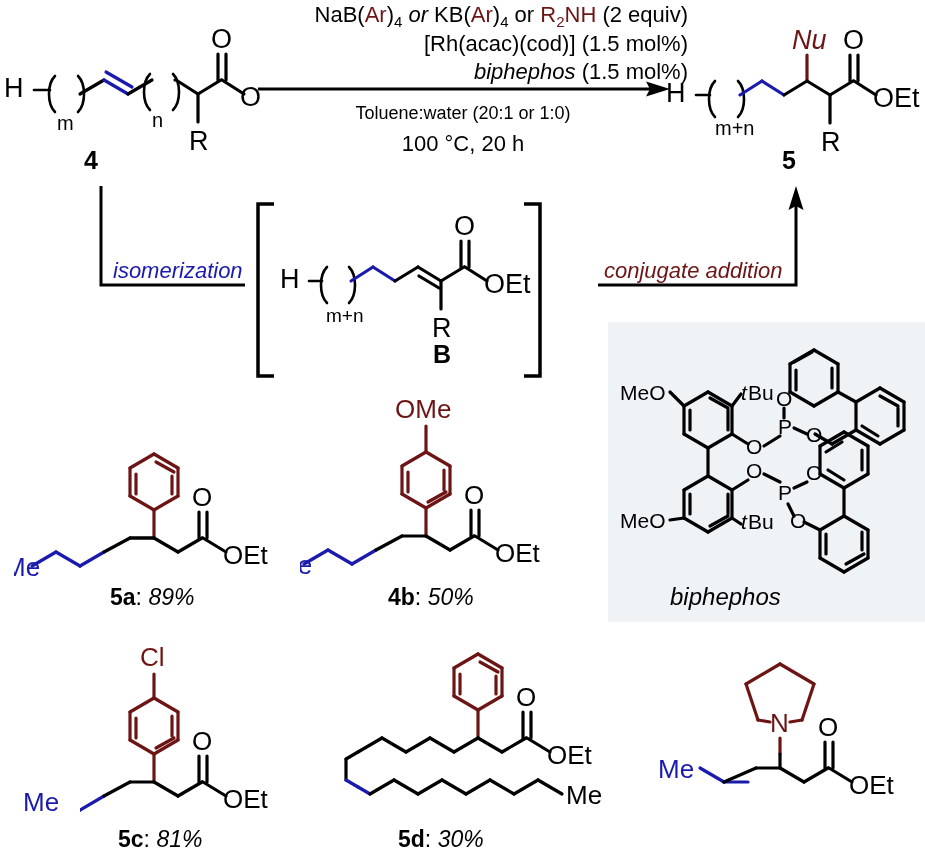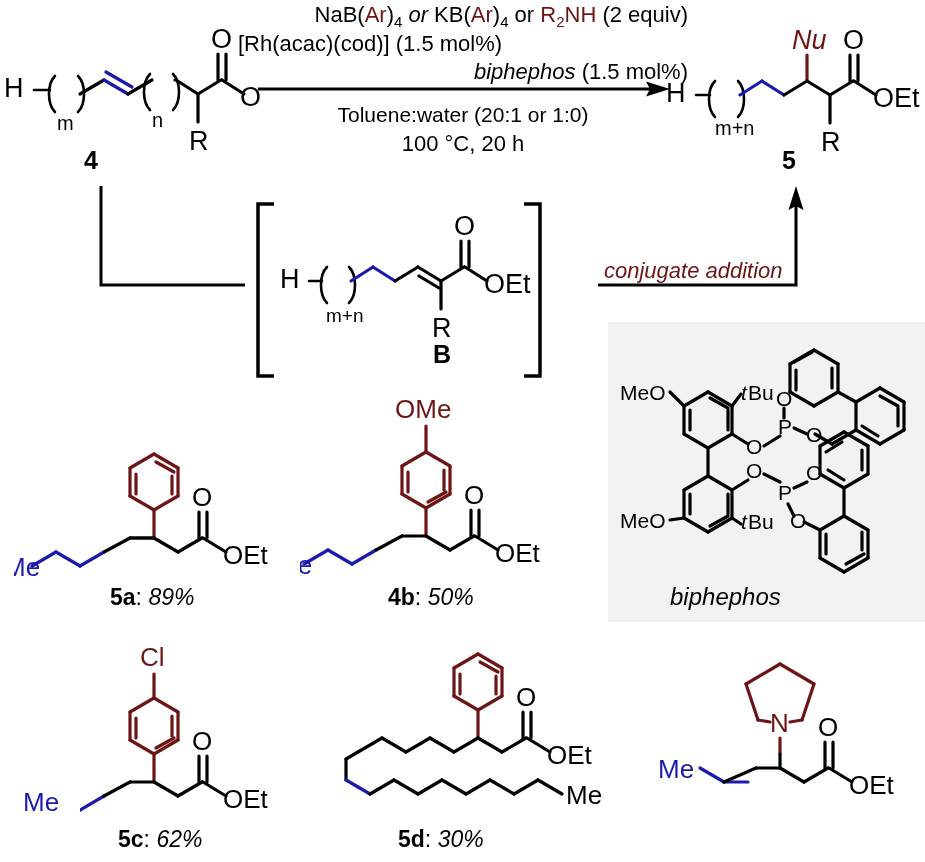--- a/index.html
+++ b/index.html
@@ -57,31 +57,31 @@
     <text class="blk" x="211" y="26" font-size="27">O</text>
 
     <path class="lnk" d="M222 58 L244 72"></path>
     <text class="blk" x="240" y="84" font-size="27">OEt</text>
   </svg>
   <div class="abs bold" style="left:84px;top:146px;font-size:25px;">4</div>
 
   <div class="abs" style="left:238px;top:2px;width:450px;text-align:right;font-size:22px;white-space:nowrap;">
     <span>NaB(</span><span class="red" style="color:#6d1414">Ar</span><span>)</span><sub style="font-size:15px">4</sub><span> </span><i>or</i><span> KB(</span><span style="color:#6d1414">Ar</span><span>)</span><sub style="font-size:15px">4</sub><span> or </span><span style="color:#6d1414">R</span><sub style="font-size:15px;color:#6d1414">2</sub><span style="color:#6d1414">NH</span><span> (2 equiv)</span>
   </div>
-  <div class="abs" style="left:238px;top:31px;width:450px;text-align:left;font-size:22px;white-space:nowrap;">[Rh(acac)(cod)] (1.5 mol%)</div>
+  <div class="abs" style="left:238px;top:31px;width:450px;text-align:right;font-size:22px;white-space:nowrap;">[Rh(acac)(cod)] (1.5 mol%)</div>
   <div class="abs" style="left:238px;top:59px;width:450px;text-align:right;font-size:22px;white-space:nowrap;">
     <i>biphephos</i><span> (1.5 mol%)</span>
   </div>
 
   <svg class="abs" style="left:258px;top:80px;" width="412" height="20" viewBox="0 0 412 20">
     <path d="M0 9 L396 9" stroke="#000" stroke-width="3"></path>
     <path d="M412 9 L388 1.5 L392 9 L388 16.5 Z" fill="#000"></path>
   </svg>
 
-  <div class="abs" style="left:238px;top:103px;width:450px;text-align:center;font-size:21px;white-space:nowrap;">Toluene:water (20:1 or 1:0)</div>
+  <div class="abs" style="left:238px;top:103px;width:450px;text-align:center;font-size:18px;white-space:nowrap;">Toluene:water (20:1 or 1:0)</div>
   <div class="abs" style="left:238px;top:131px;width:450px;text-align:center;font-size:22px;white-space:nowrap;">100 °C, 20 h</div>
 
   <svg class="abs" style="left:662px;top:22px;" width="263" height="160" viewBox="0 0 263 160">
     <text class="blk" x="4" y="80" font-size="27">H</text>
     <path class="thin" d="M34 73 L48 73"></path>
     <path class="thin" d="M53 59 C45 67 45 87 53 95"></path>
     <path class="thin" d="M76 59 C84 67 84 87 76 95"></path>
     <text class="blk" x="53" y="113" font-size="20">m+n</text>
 
     <path class="lnkb" d="M78 73 L100 59"></path>
@@ -103,20 +103,21 @@
   </svg>
   <div class="abs bold" style="left:782px;top:146px;font-size:25px;">5</div>
 
   <svg class="abs" style="left:90px;top:186px;" width="740" height="130" viewBox="0 0 740 130">
 
     <path d="M11 0 L11 99 L155 99" stroke="#000" stroke-width="3" fill="none"></path>
 
     <path d="M508 99 L706 99 L706 18" stroke="#000" stroke-width="3" fill="none"></path>
     <path d="M706 0 L698.5 24 L706 20 L713.5 24 Z" fill="#000"></path>
   </svg>
+  <div class="abs ital" style="left:113px;top:258px;font-size:22px;color:#1a1aad;">isomerization</div>
   <div class="abs ital" style="left:604px;top:258px;font-size:22px;color:#6d1414;text-align:center;">conjugate addition</div>
 
   <svg class="abs" style="left:252px;top:200px;" width="300" height="185" viewBox="0 0 300 185">
 
     <path d="M22 4 L6 4 L6 176 L22 176" stroke="#000" stroke-width="3.5" fill="none"></path>
     <path d="M272 4 L288 4 L288 176 L272 176" stroke="#000" stroke-width="3.5" fill="none"></path>
     <text class="blk" x="28" y="88" font-size="27">H</text>
     <path class="thin" d="M57 81 L70 81"></path>
     <path class="thin" d="M75 67 C67 75 67 95 75 103"></path>
     <path class="thin" d="M97 67 C105 75 105 95 97 103"></path>
@@ -359,21 +360,21 @@
     <path class="lnk" d="M74 142 L98 156"></path>
     <path class="lnk" d="M98 156 L122 142"></path>
     <path class="lnk" d="M119 142 L119 116"></path>
     <path class="lnk" d="M127 142 L127 116"></path>
     <text class="blk" x="112" y="110" font-size="26">O</text>
     <path class="lnk" d="M123 142 L146 156"></path>
     <text class="blk" x="143" y="168" font-size="26">OEt</text>
   </svg>
   <div class="abs" style="left:23px;top:787px;font-size:26px;color:#1a1aad;">Me</div>
   <div class="abs" style="left:118px;top:826px;font-size:23px;">
-    <b>5c</b><span>: </span><i>62%</i>
+    <b>5c</b><span>: </span><i>81%</i>
   </div>
 
   <svg class="abs" style="left:300px;top:648px;" width="330" height="180" viewBox="0 0 330 180">
     <g class="lnkr">
       <path d="M178 90 L178 62"></path>
       <path d="M178 62 L154 48"></path>
       <path d="M154 48 L154 20"></path>
       <path d="M154 20 L178 6"></path>
       <path d="M178 6 L202 20"></path>
       <path d="M202 20 L202 48"></path>

